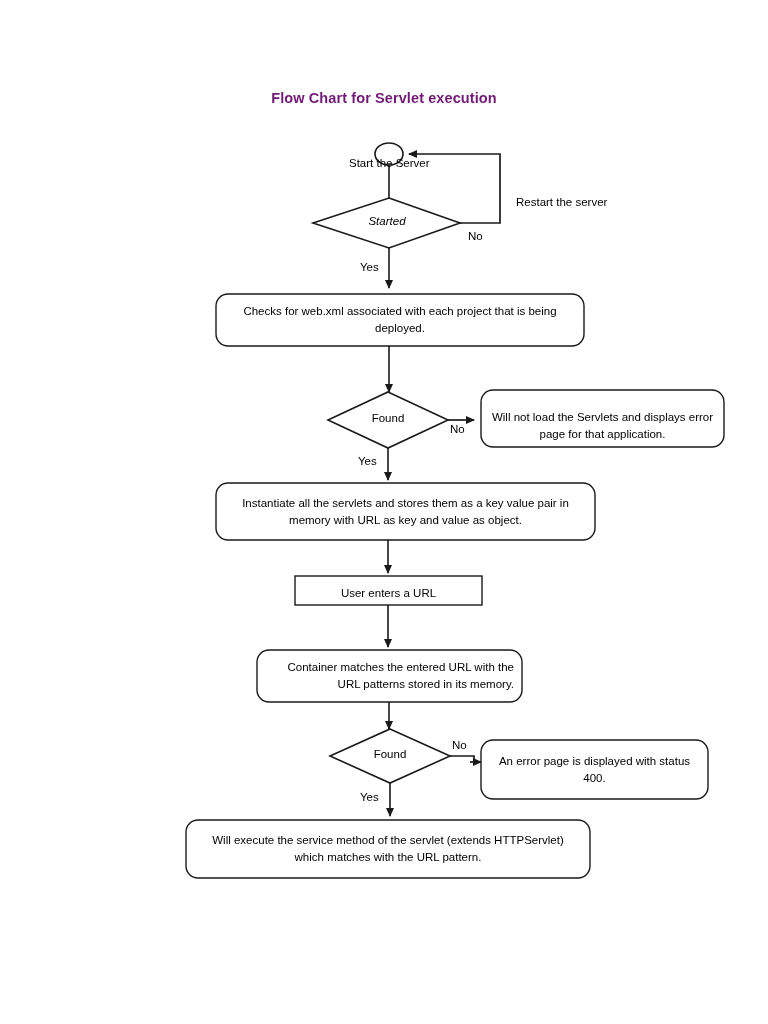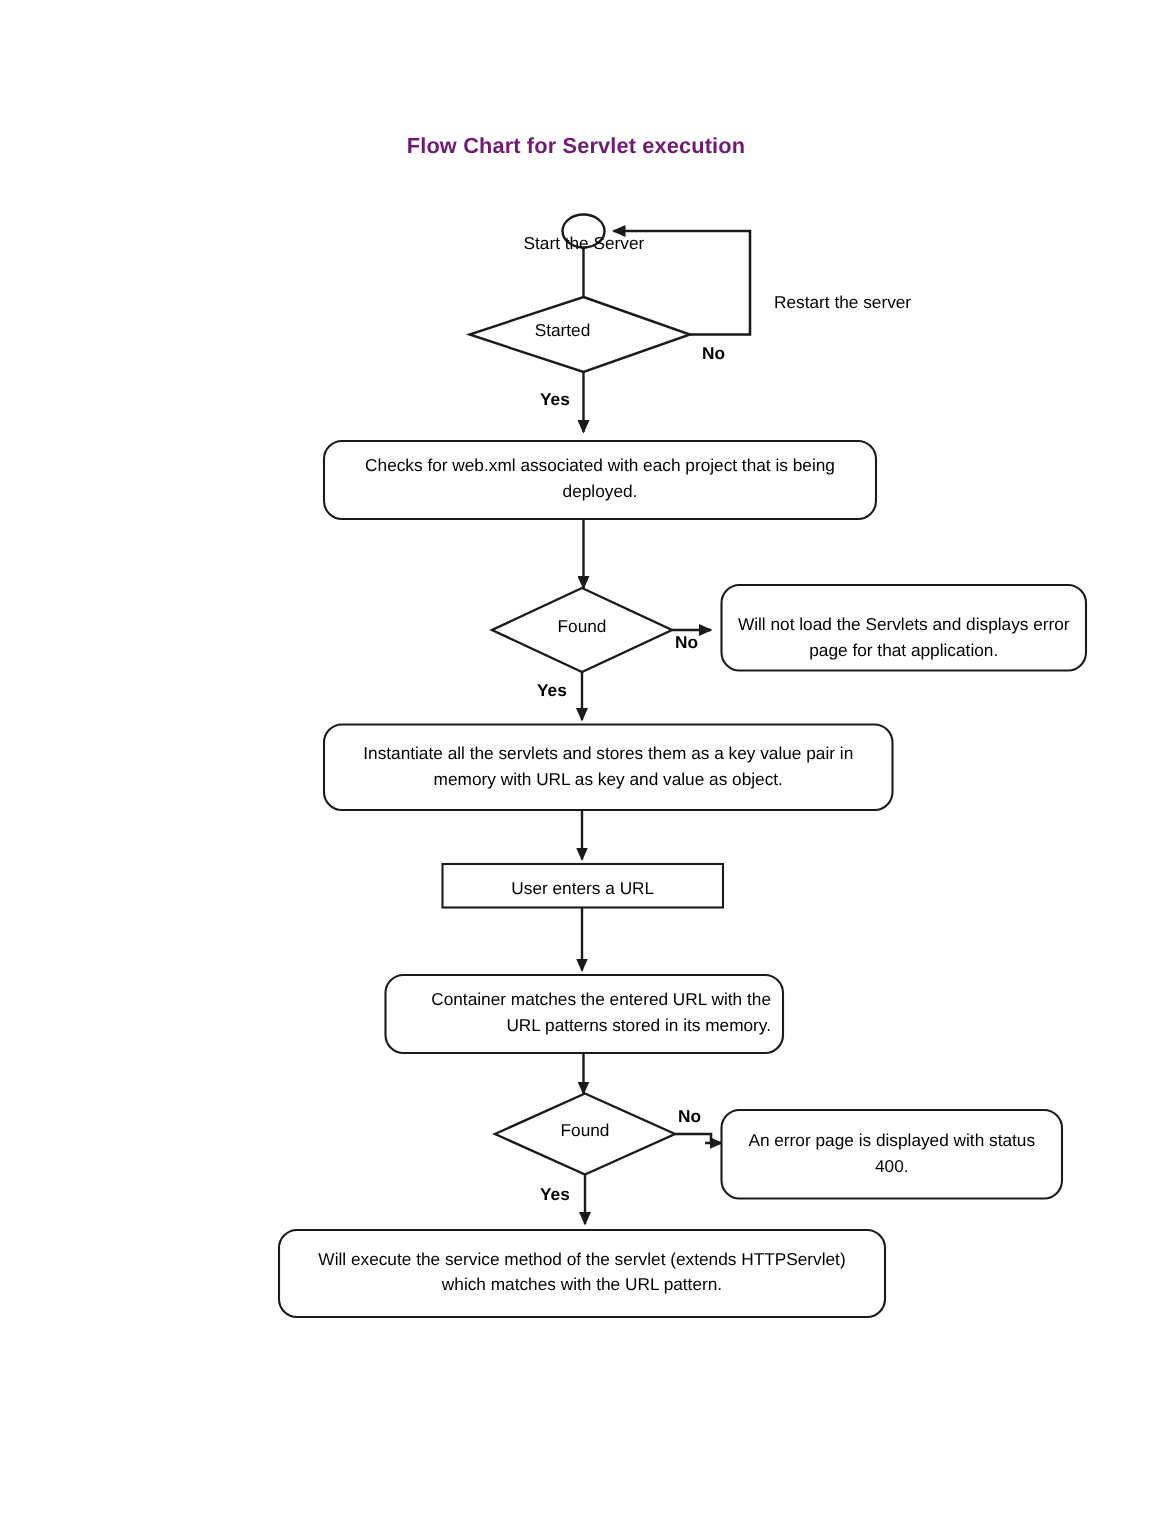--- a/index.html
+++ b/index.html
@@ -41,21 +41,20 @@
     white-space: pre-line;
     display: flex;
     align-items: center;
     justify-content: center;
   }
   .edge-label {
     position: absolute;
     font-size: 11.5px;
     color: #000;
     white-space: nowrap;
-    font-weight: bold;
   }
   .start-caption {
     position: absolute;
     font-size: 11.5px;
     color: #000;
     white-space: nowrap;
   }
   .diamond-label {
     position: absolute;
     text-align: center;
@@ -125,21 +124,21 @@
 
     <rect x="481" y="740" width="227" height="59" rx="12" ry="12" fill="#ffffff" stroke="#1a1a1a" stroke-width="1.4"></rect>
 
     <path d="M390,783 L390,816" fill="none" stroke="#1a1a1a" stroke-width="1.6" marker-end="url(#arrowhead)"></path>
 
     <rect x="186" y="820" width="404" height="58" rx="12" ry="12" fill="#ffffff" stroke="#1a1a1a" stroke-width="1.4"></rect>
   </svg>
 
   <div class="start-caption" style="left:349px; top:127px;margin-top:30px;">Start the Server</div>
 
-  <div class="diamond-label" style="left:301px; top:215px; width:148px;">Started</div>
+  <div class="diamond-label" style="left:313px; top:215px; width:148px;font-style:italic;">Started</div>
 
   <div class="edge-label" style="left:468px; top:230px;">No</div>
 
   <div class="side-note" style="left:516px; top:196px;">Restart the server</div>
 
   <div class="edge-label" style="left:360px; top:261px;">Yes</div>
 
   <div class="node-label" style="left:226px; top:294px; width:348px; height:52px;">Checks for web.xml associated with each project that is being deployed.</div>
 
   <div class="diamond-label" style="left:328px; top:412px; width:120px;">Found</div>

